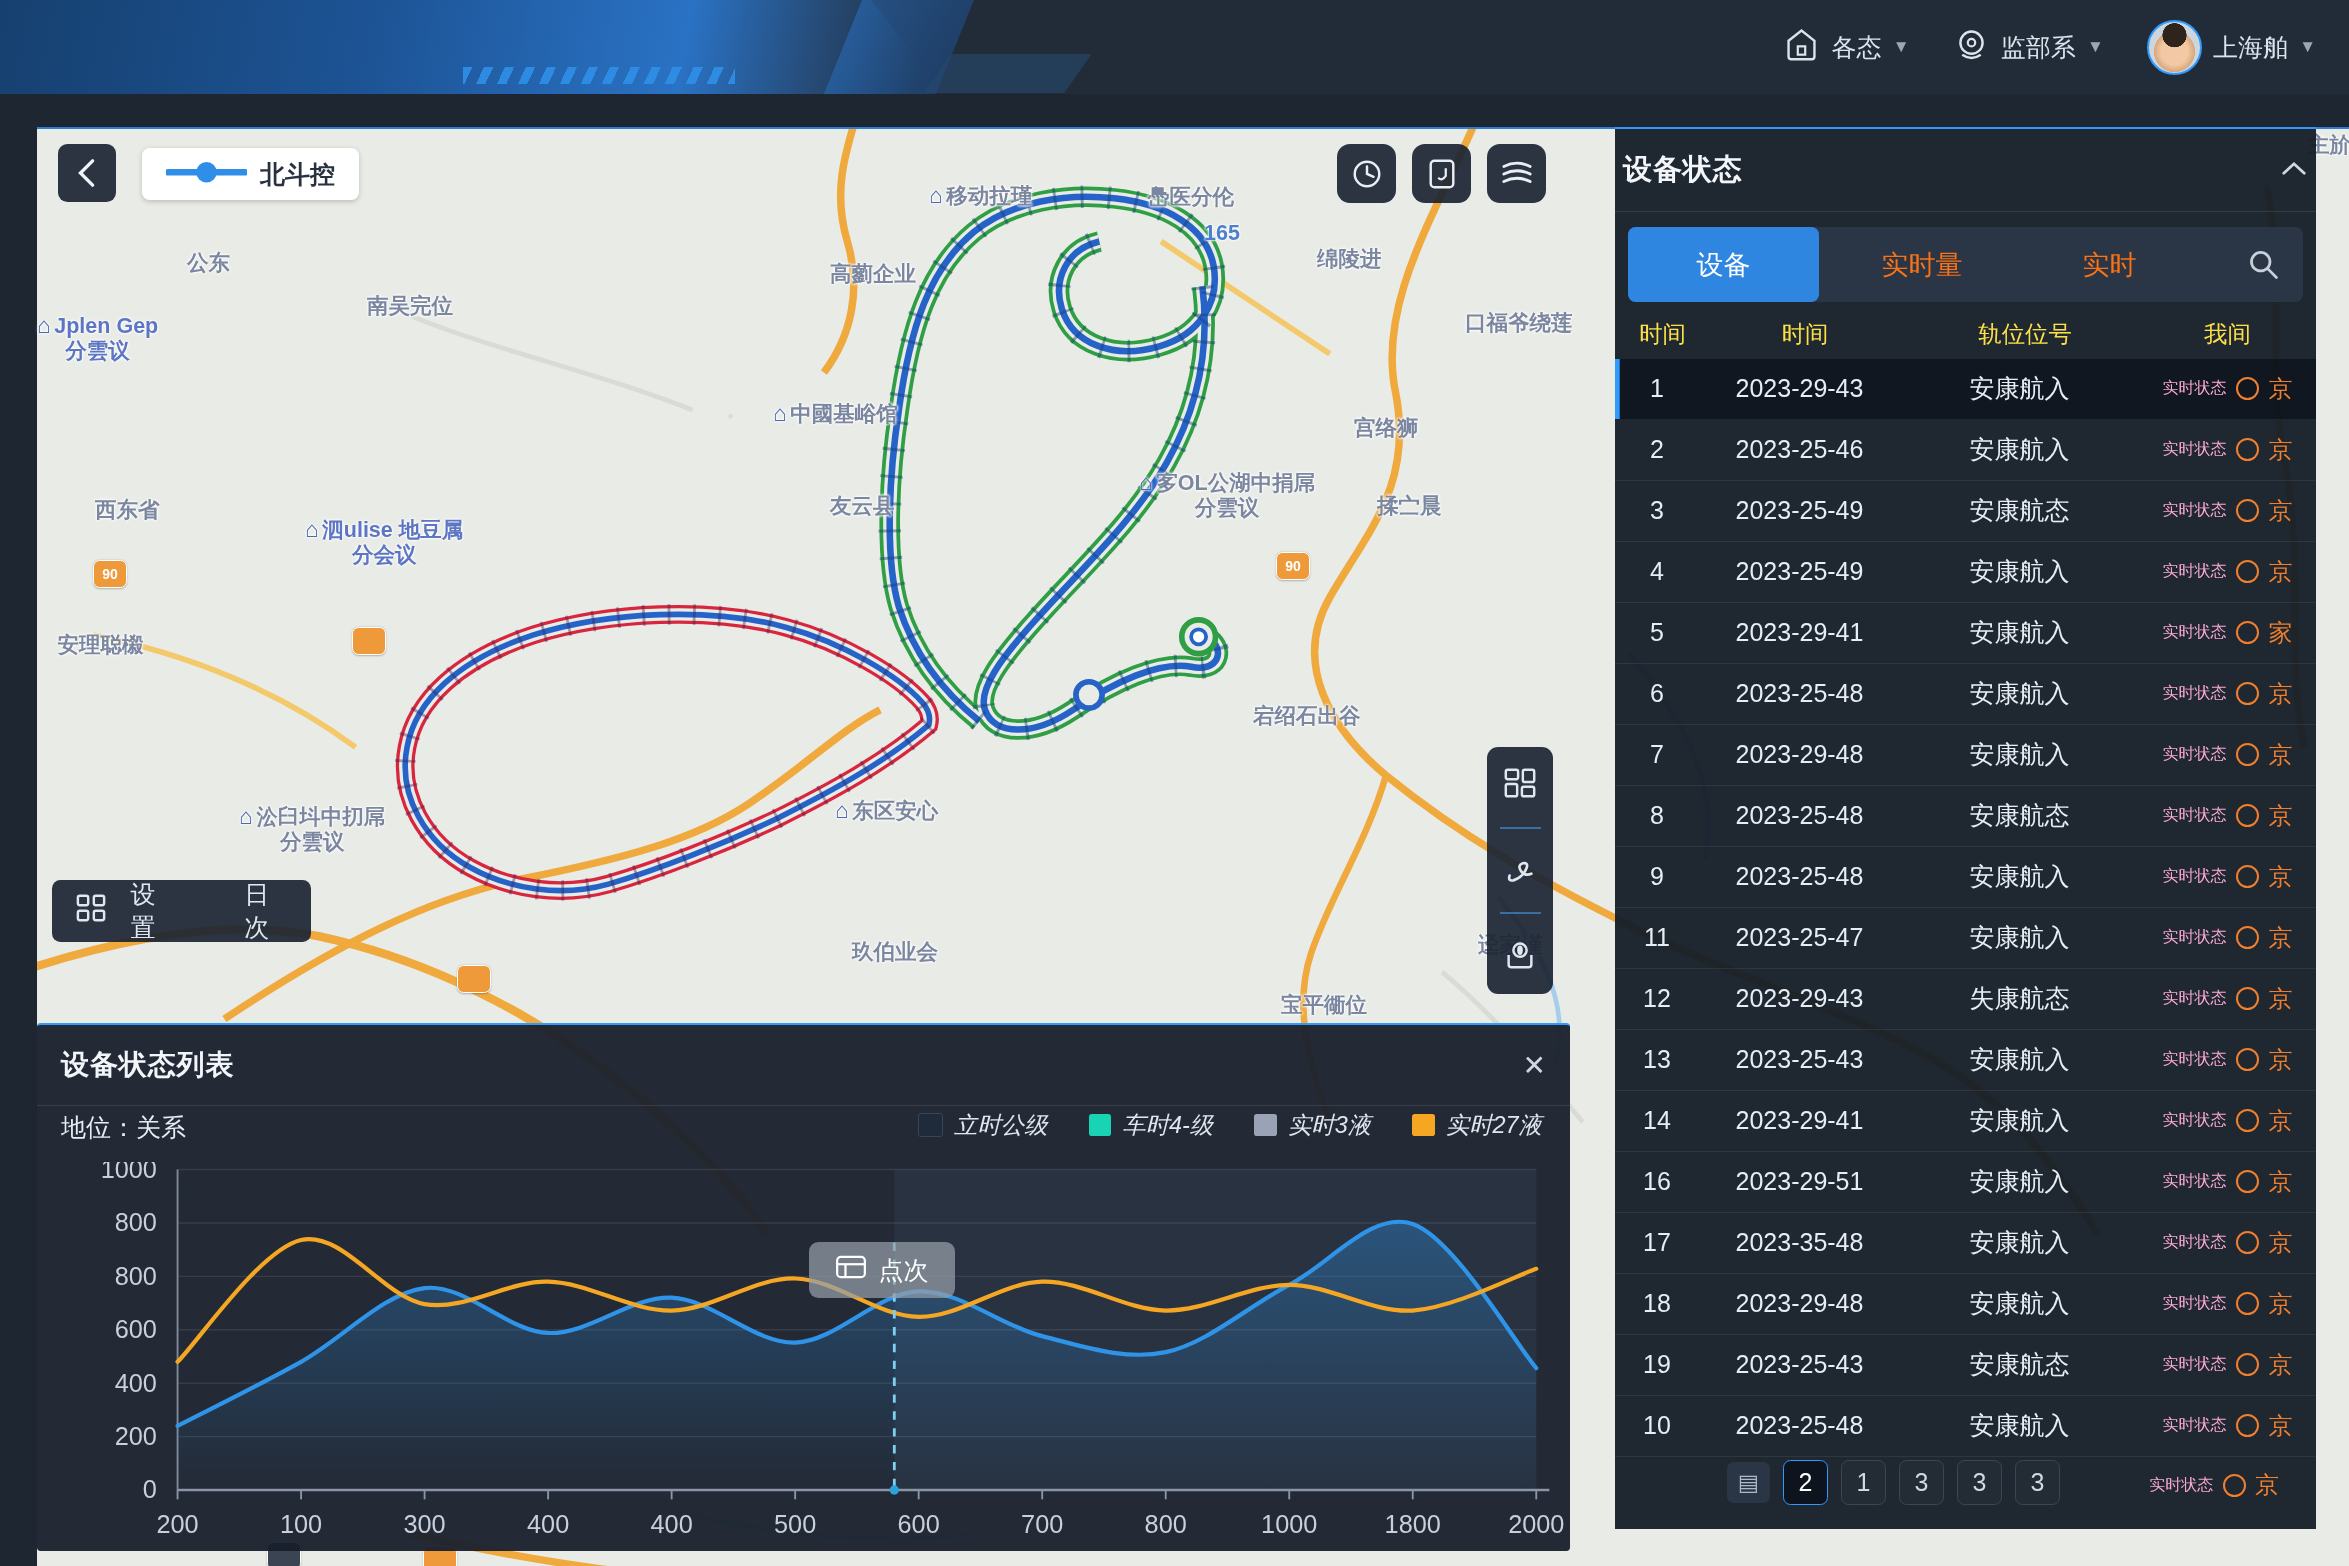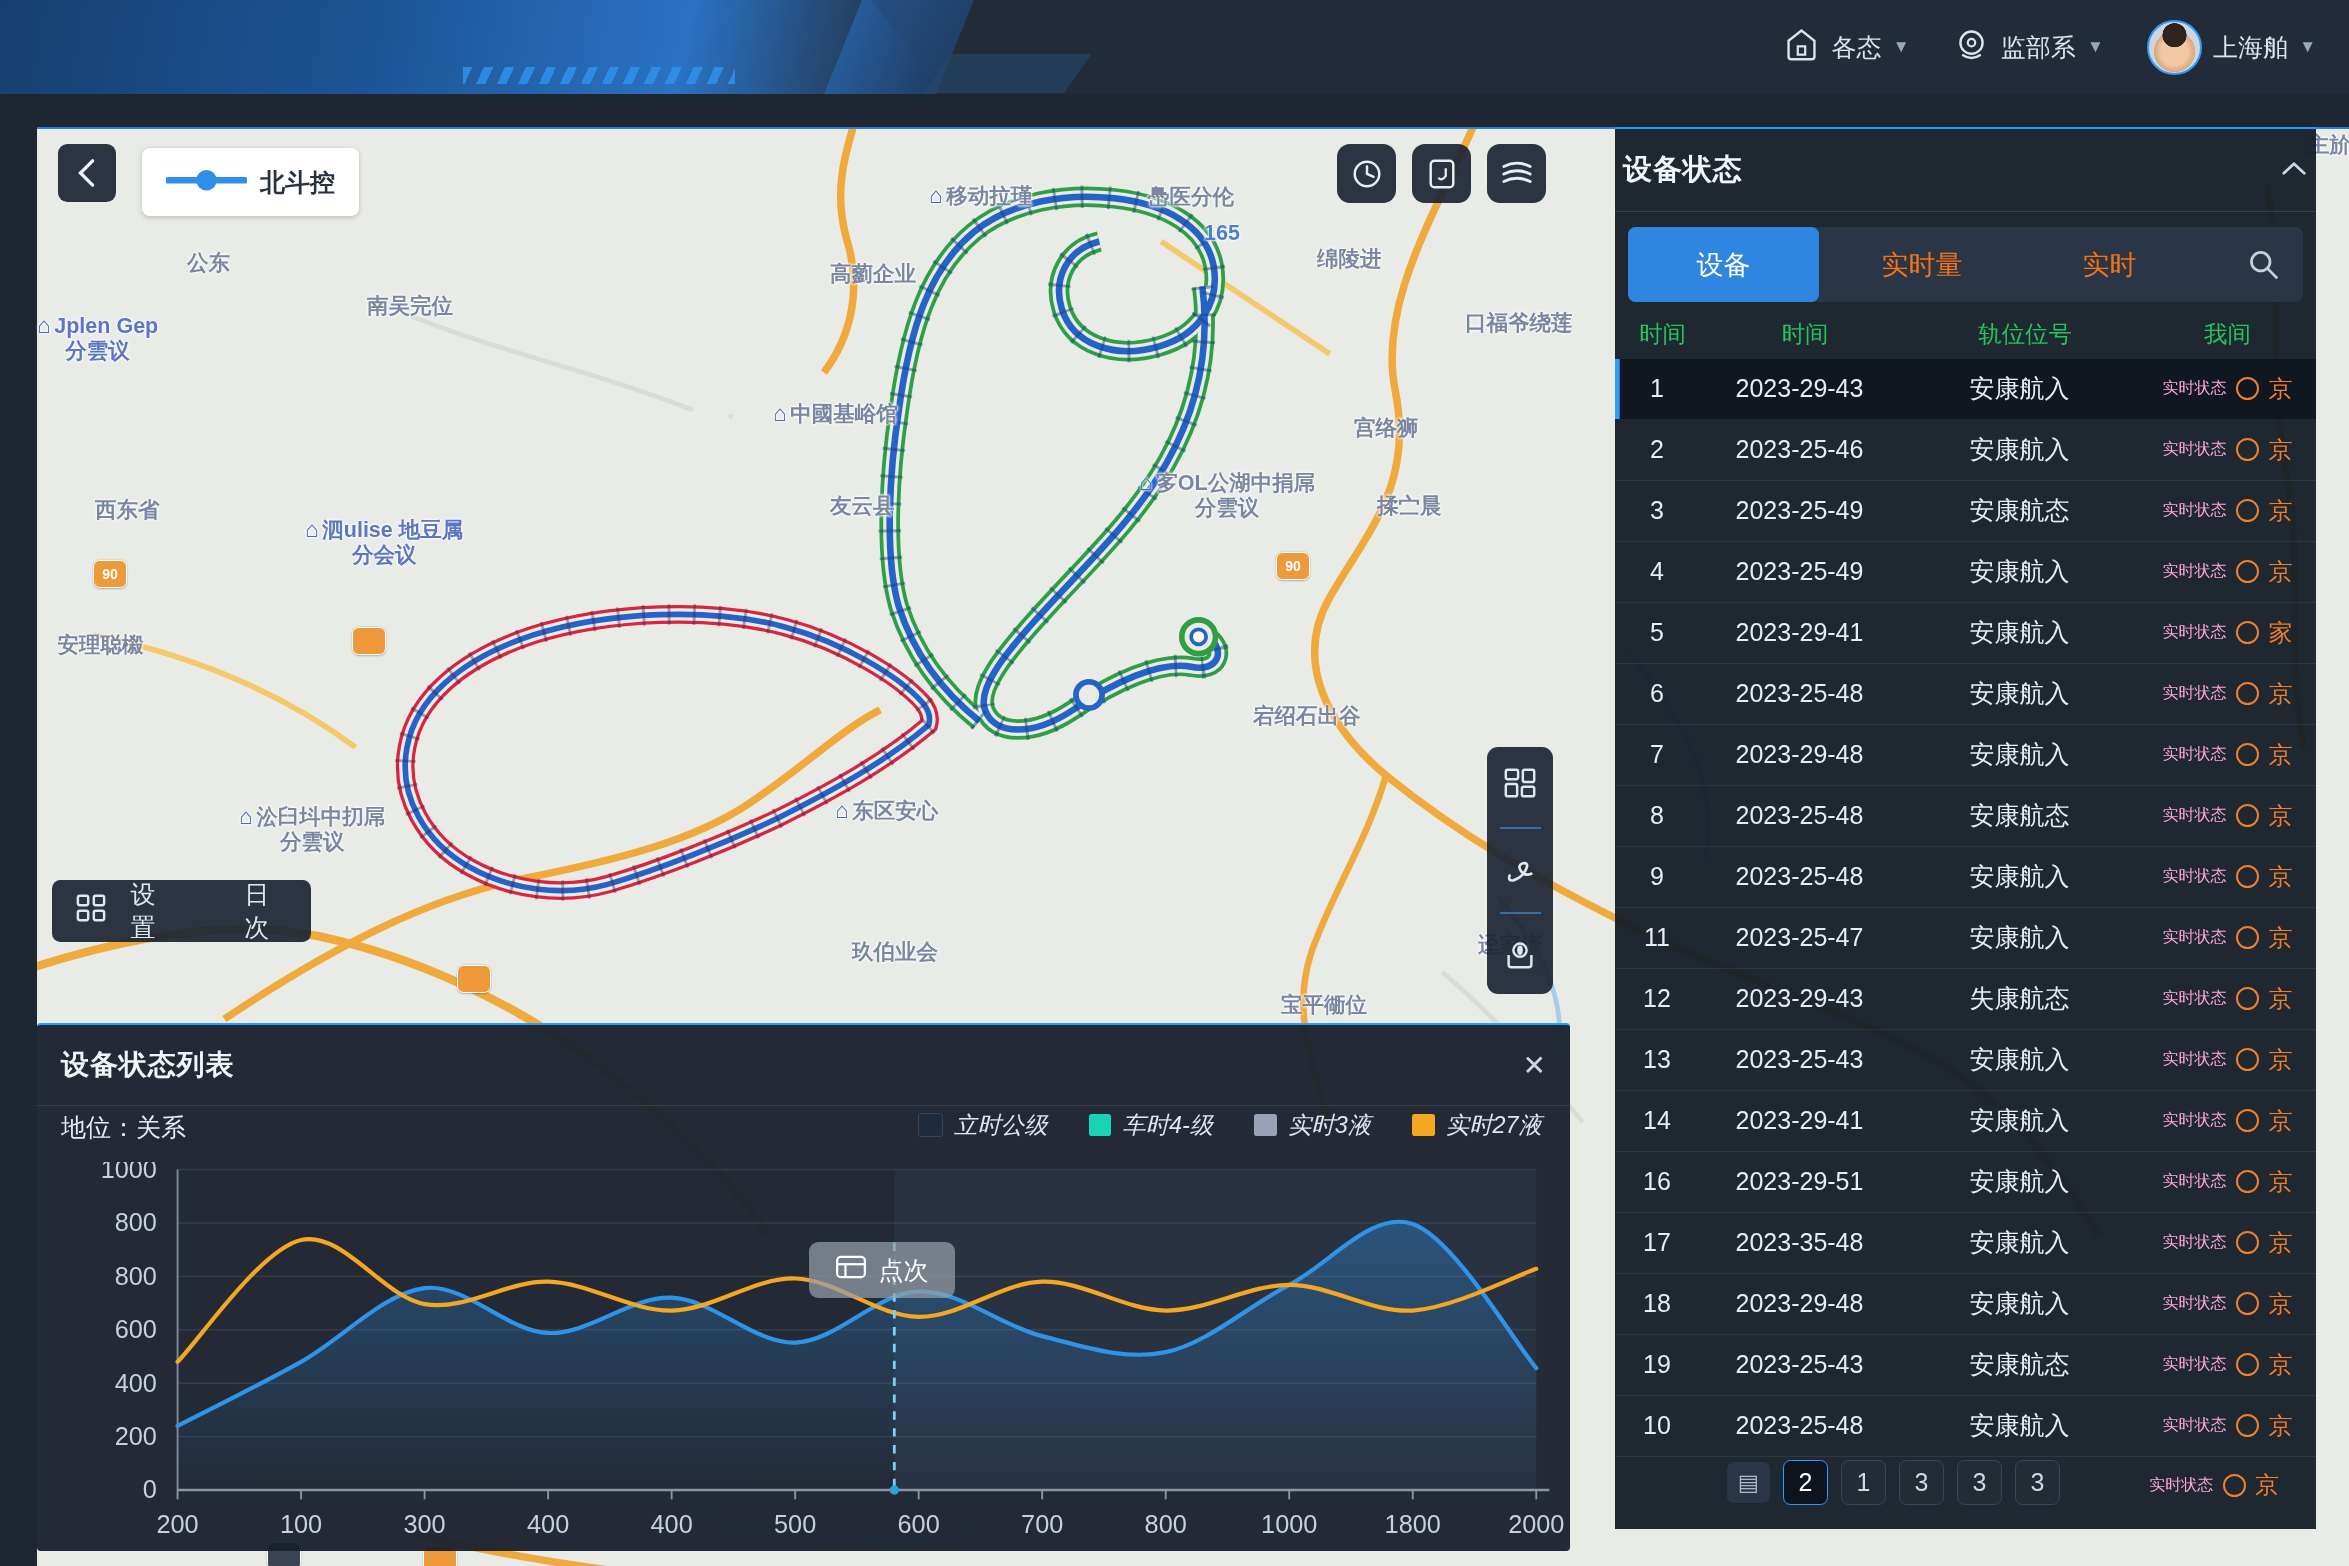--- a/index.html
+++ b/index.html
@@ -35,21 +35,21 @@
   .mlbl{position:absolute;font-size:21.5px;font-weight:bold;color:#7b87a0;line-height:25px;
       text-shadow:0 0 3.7px #fff,0 0 2.8px #fff,0 0 1.9px #fff;white-space:nowrap;text-align:center;}
   .mlbl .bicon{color:#4d6bb0;font-size:22.5px;margin-right:3.7px;}
   .shield{position:absolute;width:32px;height:26px;background:#ef9a3a;border:1.9px solid #fff;
       border-radius:6.6px;color:#fff;font-size:14px;font-weight:bold;display:flex;align-items:center;
       justify-content:center;box-shadow:0 0.9px 1.9px rgba(0,0,0,.25);}
   .shield.dark{background:#3a4453;}
   .mapbtn{position:absolute;background:rgba(26,36,50,.92);border-radius:11.2px;display:flex;
       align-items:center;justify-content:center;cursor:pointer;}
   .backbtn{left:20.6px;top:15px;width:58px;height:58px;border-radius:9.4px;}
-  .pill{position:absolute;left:105px;top:19px;height:52px;padding:8px 24px;background:#fff;border-radius:7.5px;
+  .pill{position:absolute;left:105px;top:19px;height:52px;padding:0 24px;background:#fff;border-radius:7.5px;
       display:flex;align-items:center;gap:13px;box-shadow:0 1.9px 5.6px rgba(0,0,0,.18);
       font-size:25px;font-weight:bold;color:#27313f;}
   .tr-btns{position:absolute;left:1300px;top:15px;display:flex;gap:16px;}
   .tr-btns .mapbtn{position:static;width:59px;height:59px;border-radius:13px;}
   .side-tools{position:absolute;left:1450px;top:618px;width:66px;height:232px;
       background:rgba(26,36,50,.92);border-radius:11.2px;display:flex;flex-direction:column;
       align-items:center;justify-content:space-around;padding:7.5px 0;}
   .side-tools .div{width:41px;height:1.9px;background:rgba(70,150,230,.6);}
   .bl-ctl{position:absolute;left:15px;top:751px;width:259px;height:62px;background:rgba(26,36,50,.92);
       border-radius:8.4px;display:flex;align-items:center;gap:24px;padding:0 22.5px;box-sizing:border-box;
@@ -77,21 +77,21 @@
   .rp-title{font-size:29px;font-weight:bold;color:#f2f6fa;letter-spacing:0.9px;}
   .tabs{margin:15px 13px 0 13px;height:75px;background:#2a3545;border-radius:7.5px;display:flex;
       align-items:stretch;position:relative;}
   .tab{display:flex;align-items:center;justify-content:center;font-size:27px;color:#f97316;
       cursor:pointer;}
   .tab.t1{width:191px;background:#2e86e0;color:#fff;border-radius:7.5px;}
   .tab.t2{width:206px;}
   .tab.t3{width:169px;}
   .tab-search{position:absolute;right:20.6px;top:19px;cursor:pointer;}
   .cols{display:grid;grid-template-columns:84px 201px 239px 1fr;padding:0 5.6px;height:49px;
-      align-items:center;color:#22c55e;font-size:23.4px;margin-top:7.5px;}
+      align-items:center;color:#fde047;font-size:23.4px;margin-top:7.5px;}
   .cols div{text-align:center;}
   .rows{}
   .drow{display:grid;grid-template-columns:84px 201px 239px 1fr;height:60px;align-items:center;
       border-bottom:0.9px solid rgba(255,255,255,.07);font-size:25px;color:#e7edf4;cursor:pointer;}
   .drow div{text-align:center;}
   .drow.sel{background:rgba(8,13,21,.6);box-shadow:inset 4.7px 0 0 #2f9bff;}
   .st{display:flex;align-items:center;justify-content:center;gap:9.4px;}
   .st .tx{color:#f9a8d4;font-size:16px;}
   .st .ring{width:19px;height:19px;border:2.8px solid #f07f2e;border-radius:50%;}
   .st .mk{color:#f07f2e;font-size:24px;}

